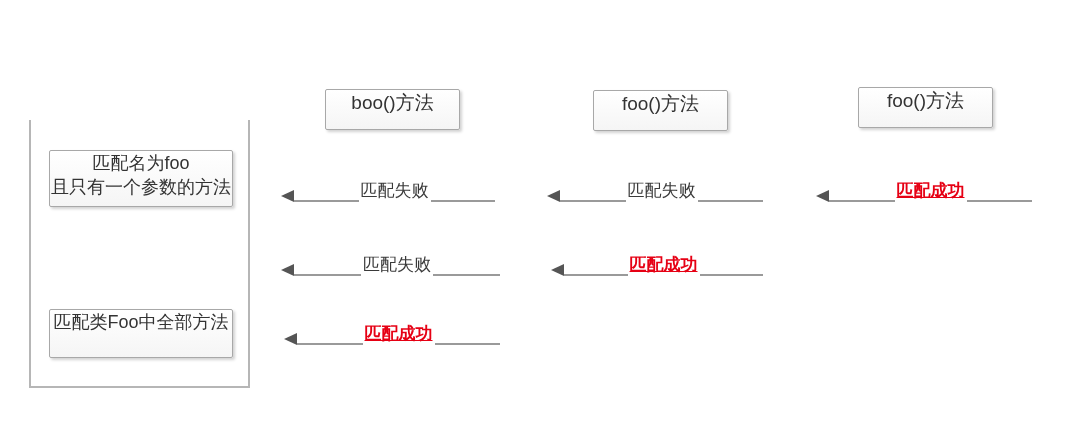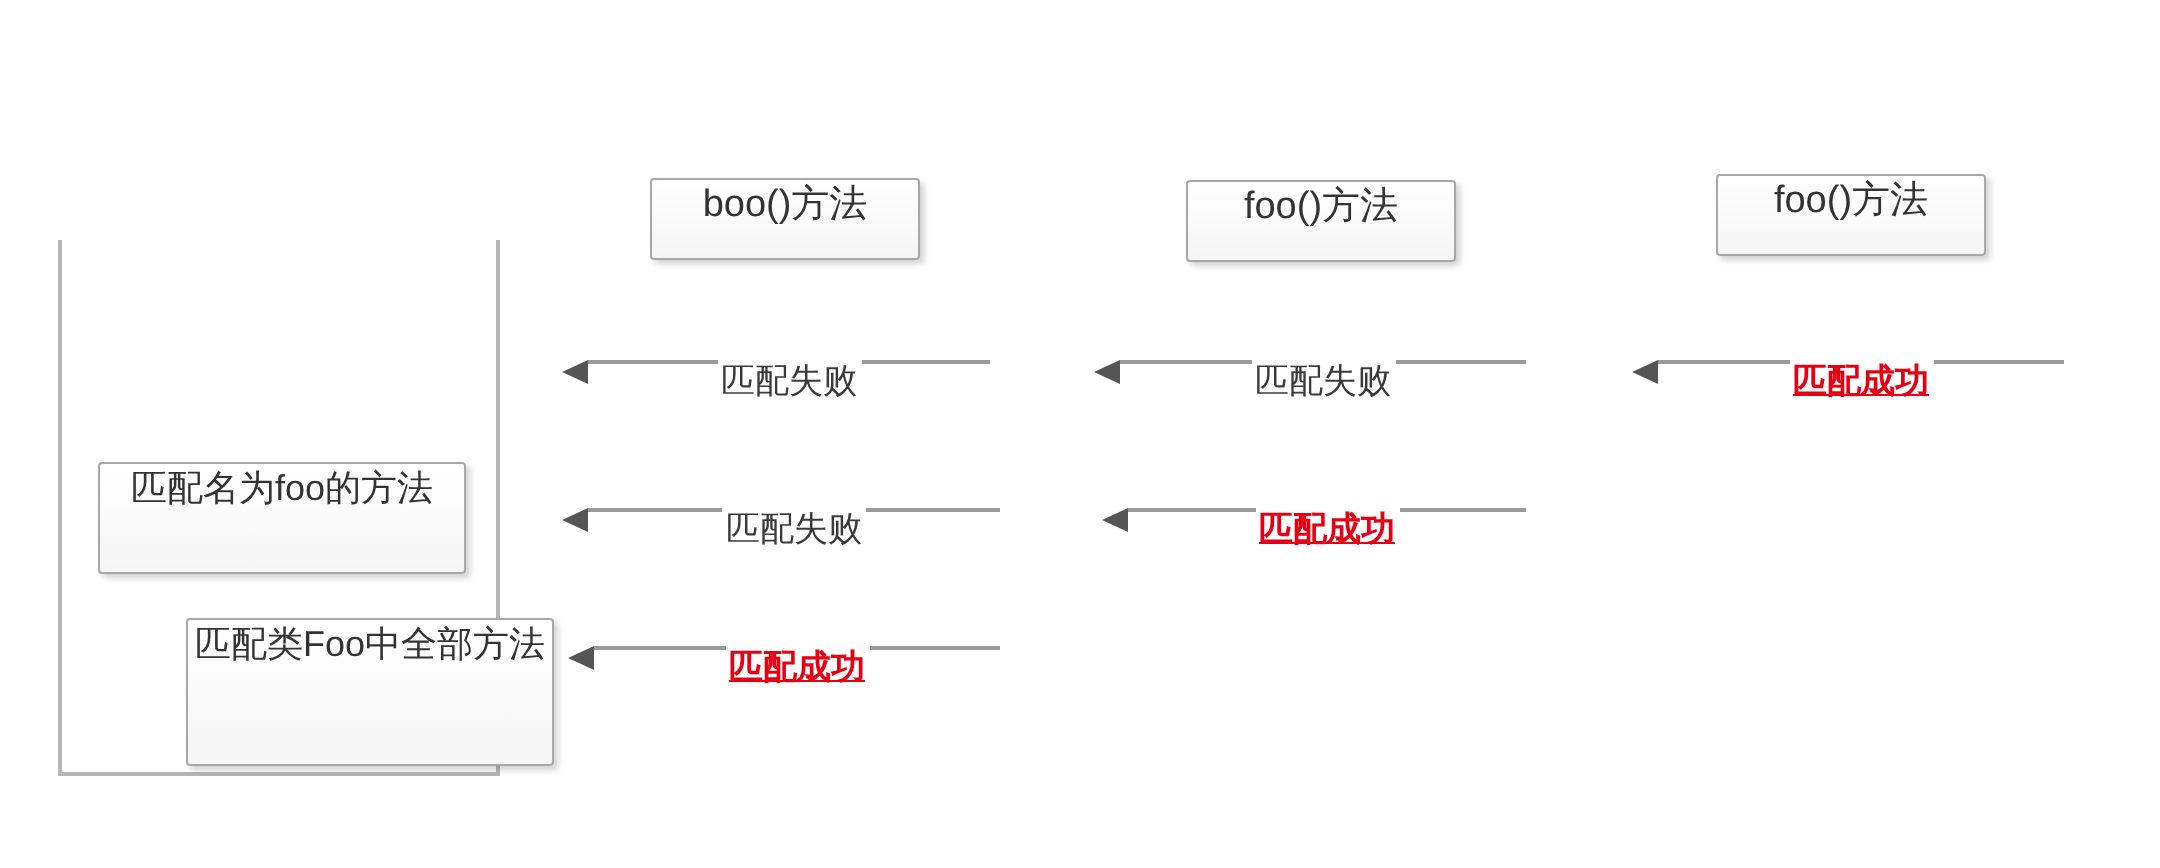--- a/index.html
+++ b/index.html
@@ -19,47 +19,48 @@
     border:1px solid #a8a8a8;border-radius:2px;
     background:linear-gradient(180deg,#ffffff 0%,#f5f5f5 100%);
     box-shadow:2px 2px 3px rgba(0,0,0,0.18);
     display:flex;flex-direction:column;align-items:center;justify-content:flex-start;
     color:#333333;font-size:18px;line-height:1.35;text-align:center;
   }
 
   .pbox{left:18px;width:184px;}
   .pbox1{top:30px;height:57px;}
   .pbox2{top:111px;height:56px;}
-  .pbox3{top:189px;height:74px;margin-left:44px;}
+  .pbox3{top:189px;height:49px;}
 
   .mbox{width:135px;height:41px;font-size:19px;}
 
   
-  .arrow{position:absolute;height:22px;display:flex;align-items:flex-start;}
+  .arrow{position:absolute;height:22px;display:flex;align-items:flex-end;}
   .arrow .head{
     width:0;height:0;flex:0 0 auto;
     border-top:6px solid transparent;border-bottom:6px solid transparent;
     border-right:13px solid #555555;
   }
   .arrow .line{flex:1 1 auto;height:0;border-top:2px solid #9a9a9a;}
   .arrow-label{
     flex:0 0 auto;padding:0 2px;font-size:17px;color:#3a3a3a;
     background:transparent;white-space:nowrap;line-height:22px;
   }
   .arrow-label.success{color:var(--success,#e60014);font-weight:bold;text-decoration:underline;}
   .arrow-label.fail{color:#3a3a3a;}
 </style>
 </head>
 <body>
 
 <div class="canvas">
 
   <div class="pointcut-container">
-    <div class="box pbox pbox2">
-      <span>匹配名为foo的方法</span>
+    <div class="box pbox pbox1">
+      <span>匹配名为foo</span>
+      <span>且只有一个参数的方法</span>
     </div>
     <div class="box pbox pbox3">
       <span>匹配类Foo中全部方法</span>
     </div>
   </div>
 
   <div class="box mbox" style="left:325px;top:89px;">
     <span>boo()方法</span>
   </div>
   <div class="box mbox" style="left:593px;top:90px;">

